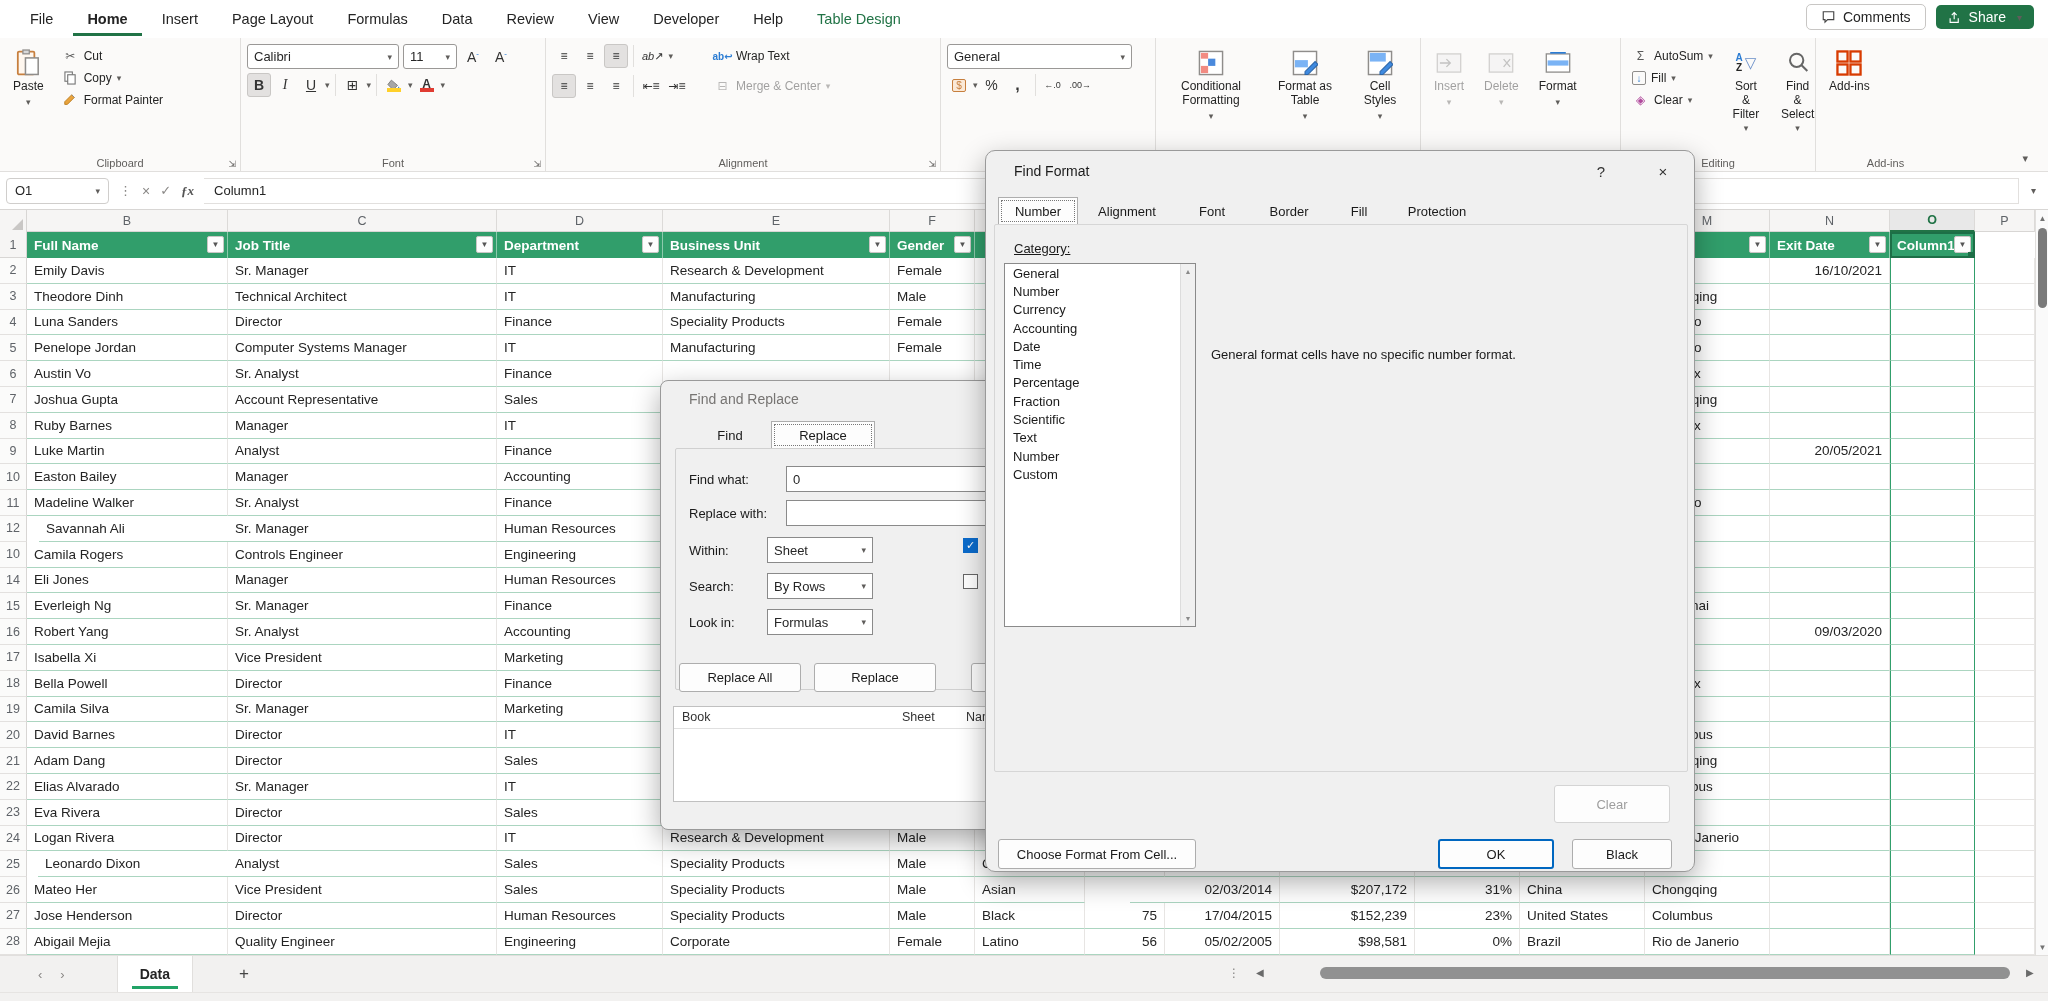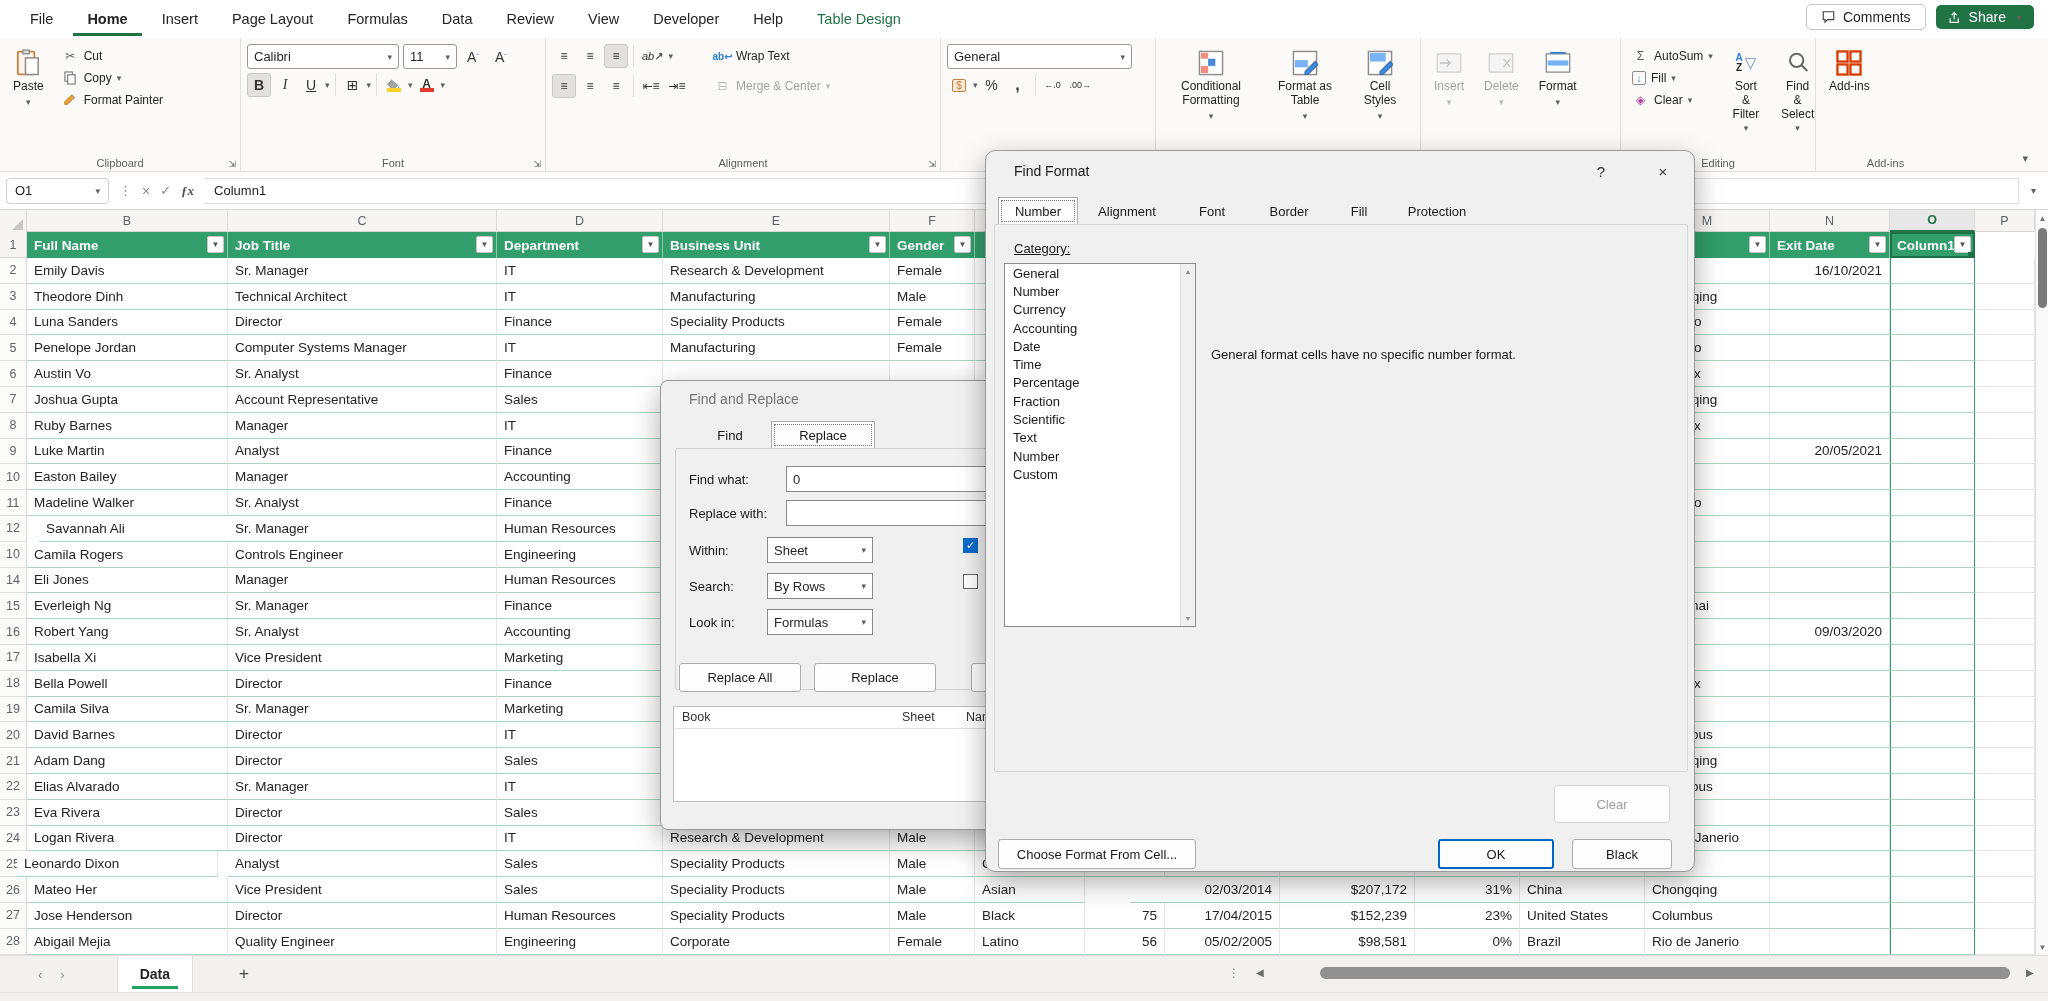--- a/index.html
+++ b/index.html
@@ -951,21 +951,21 @@
           <div class="dc right" style="left:1280px;width:135px"></div>
           <div class="dc right" style="left:1415px;width:105px"></div>
           <div class="dc" style="left:1520px;width:125px"></div>
           <div class="dc" style="left:1645px;width:125px">Rio de Janerio</div>
           <div class="dc right" style="left:1770px;width:120px"></div>
           <div class="dc ocol" style="left:1890px;width:85px"></div>
           <div class="dc pcol" style="left:1975px;width:60px"></div>
         </div>
         <div class="drow" style="top:641.4px;height:25.8px">
           <div class="rn">25</div>
-          <div class="dc" style="left:17px;width:201px">Leonardo Dixon</div>
+          <div class="dc" style="left:38px;width:201px">Leonardo Dixon</div>
           <div class="dc" style="left:228px;width:269px">Analyst</div>
           <div class="dc" style="left:497px;width:166px">Sales</div>
           <div class="dc" style="left:663px;width:227px">Speciality Products</div>
           <div class="dc" style="left:890px;width:85px">Male</div>
           <div class="dc" style="left:975px;width:110px">Caucasian</div>
           <div class="dc right" style="left:1085px;width:80px">37</div>
           <div class="dc right" style="left:1165px;width:115px">05/09/2019</div>
           <div class="dc right" style="left:1280px;width:135px">$49,998</div>
           <div class="dc right" style="left:1415px;width:105px">0%</div>
           <div class="dc" style="left:1520px;width:125px">United States</div>

